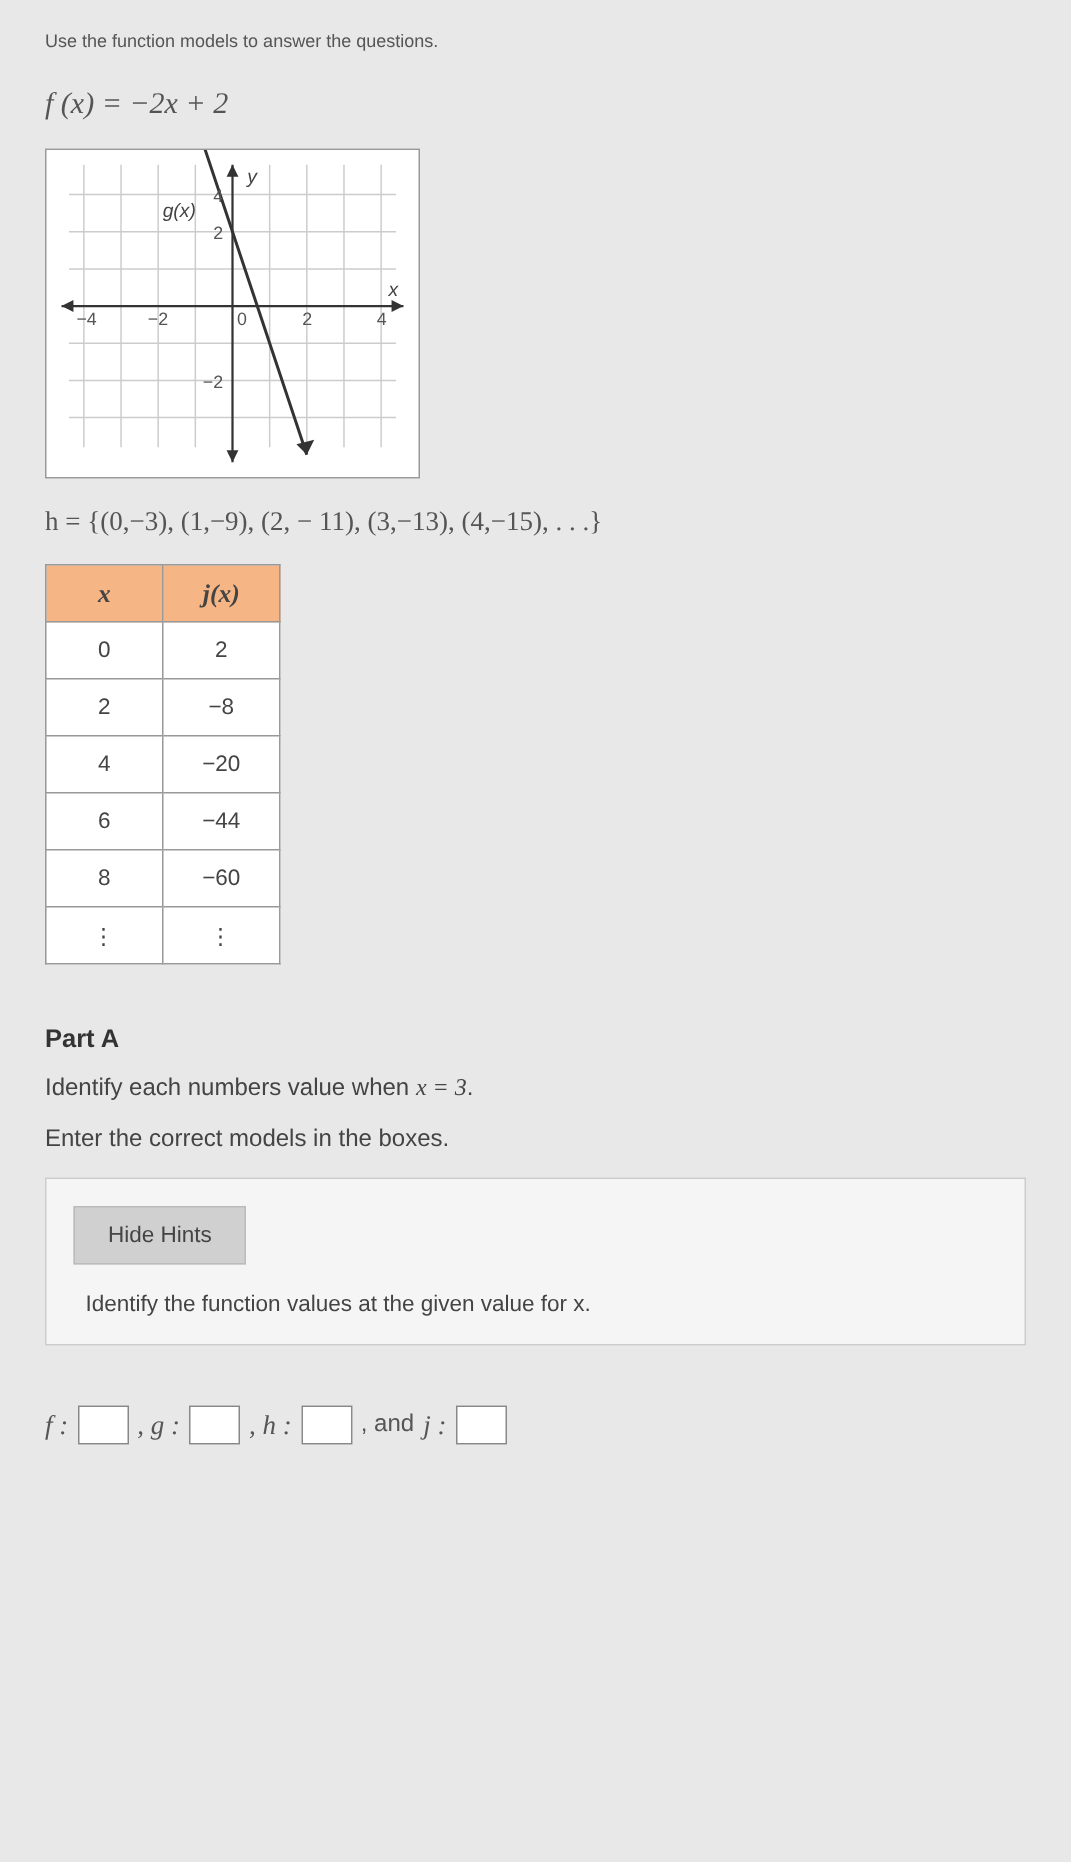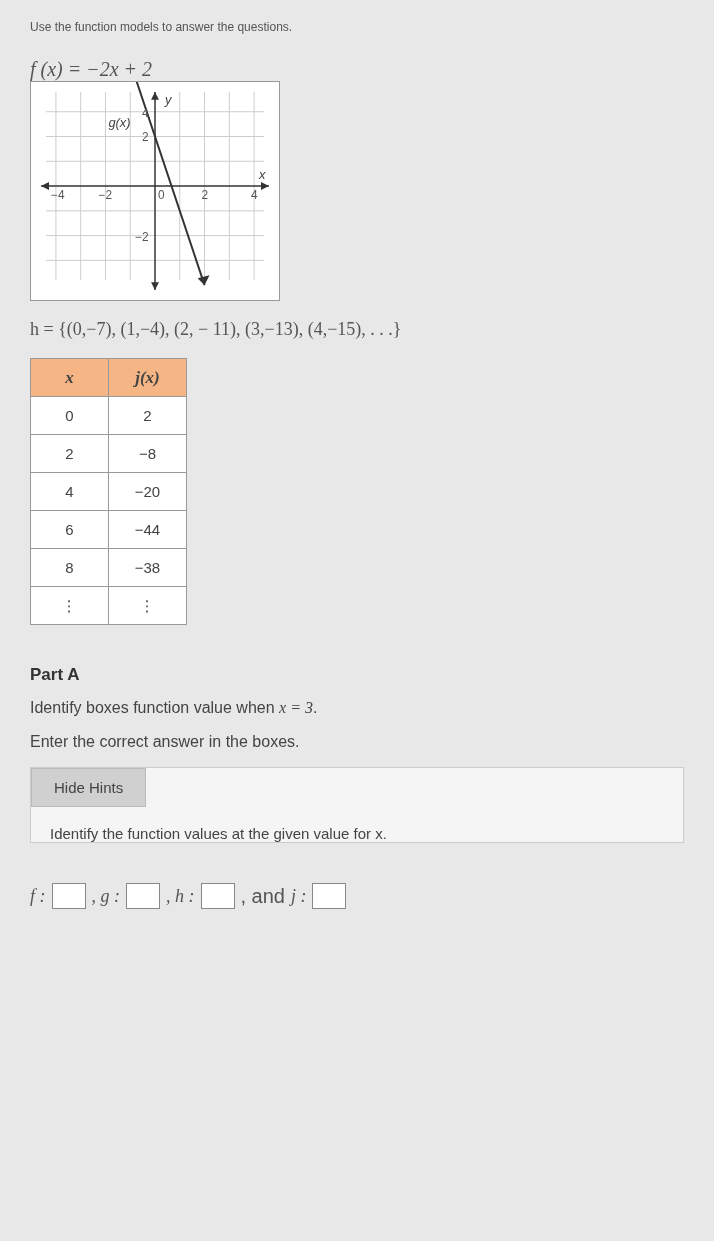--- a/index.html
+++ b/index.html
@@ -13,20 +13,21 @@
   .instruction {
     color: #555;
     font-size: 12px;
     margin-bottom: 24px;
   }
   .formula {
     font-family: 'Times New Roman', serif;
     font-style: italic;
     font-size: 20px;
     color: #555;
+    margin-bottom: 18px;
   }
   .graph-box {
     width: 250px;
     height: 220px;
     border: 1px solid #999;
     background: #fff;
     position: relative;
     margin-bottom: 18px;
   }
   .graph-svg { width: 100%; height: 100%; }
@@ -65,48 +66,48 @@
   }
   .prompt {
     font-size: 16px;
     color: #444;
     margin-bottom: 16px;
   }
   .prompt .mi { font-style: italic; font-family: 'Times New Roman', serif; }
   .hints-panel {
     border: 1px solid #ccc;
     background: #f5f5f5;
+    padding: 18px;
     margin-bottom: 40px;
   }
   .hide-hints-btn {
     display: inline-block;
     background: #d0d0d0;
     border: 1px solid #bbb;
     padding: 10px 22px;
     font-size: 15px;
     color: #444;
     margin-bottom: 18px;
     cursor: pointer;
   }
   .hint-text {
     font-size: 15px;
     color: #444;
     padding-left: 8px;
-    margin-left: 11px;
   }
   .answer-row {
     font-family: 'Times New Roman', serif;
     font-style: italic;
     font-size: 18px;
     color: #555;
     display: flex;
     align-items: center;
     gap: 6px;
   }
-  .answer-row .norm { font-style: normal; font-family: Arial, sans-serif; font-size: 20px; text-align: right; }
+  .answer-row .norm { font-style: normal; font-family: Arial, sans-serif; font-size: 16px; text-align: right; }
   .ans-input {
     width: 34px;
     height: 26px;
     border: 1px solid #888;
     background: #fff;
     font-size: 14px;
     text-align: center;
   }
   .dots { letter-spacing: 1px; }
 </style>
@@ -159,21 +160,21 @@
     <text x="68" y="118" font-size="12" fill="#555">−2</text>
     <text x="128" y="118" font-size="12" fill="#555">0</text>
     <text x="172" y="118" font-size="12" fill="#555">2</text>
     <text x="222" y="118" font-size="12" fill="#555">4</text>
     <text x="112" y="60" font-size="12" fill="#555">2</text>
     <text x="112" y="35" font-size="12" fill="#555">4</text>
     <text x="105" y="160" font-size="12" fill="#555">−2</text>
   </svg>
 </div>
 
-<div class="set-def">h = {(0,−7), (1,−4), (2, − 11), (3,−13), (4,−15), . . .}</div>
+<div class="set-def">h = {(0,−3), (1,−9), (2, − 11), (3,−13), (4,−15), . . .}</div>
 
 <table class="j-table">
   <thead>
     <tr>
       <th>x</th>
       <th>j(x)</th>
     </tr>
   </thead>
   <tbody>
     <tr>
@@ -187,36 +188,36 @@
     <tr>
         <td>4</td>
         <td>−20</td>
       </tr>
     <tr>
         <td>6</td>
         <td>−44</td>
       </tr>
     <tr>
         <td>8</td>
-        <td>−38</td>
+        <td>−60</td>
       </tr>
     <tr>
         <td class="dots">⋮</td>
         <td class="dots">⋮</td>
       </tr>
   </tbody>
 </table>
 
 <div class="part-label">Part A</div>
 
 <div class="prompt">
-  <span>Identify boxes function value when </span><span class="mi">x = 3</span><span>.</span>
-</div>
-
-<div class="prompt">Enter the correct answer in the boxes.</div>
+  <span>Identify each numbers value when </span><span class="mi">x = 3</span><span>.</span>
+</div>
+
+<div class="prompt">Enter the correct models in the boxes.</div>
 
 <div class="hints-panel">
   <div class="hide-hints-btn">Hide Hints</div>
   <div class="hint-text">
     <span>Identify the function values at the given value for x.</span>
   </div>
 </div>
 
 <div class="answer-row">
   <span>f :</span>

